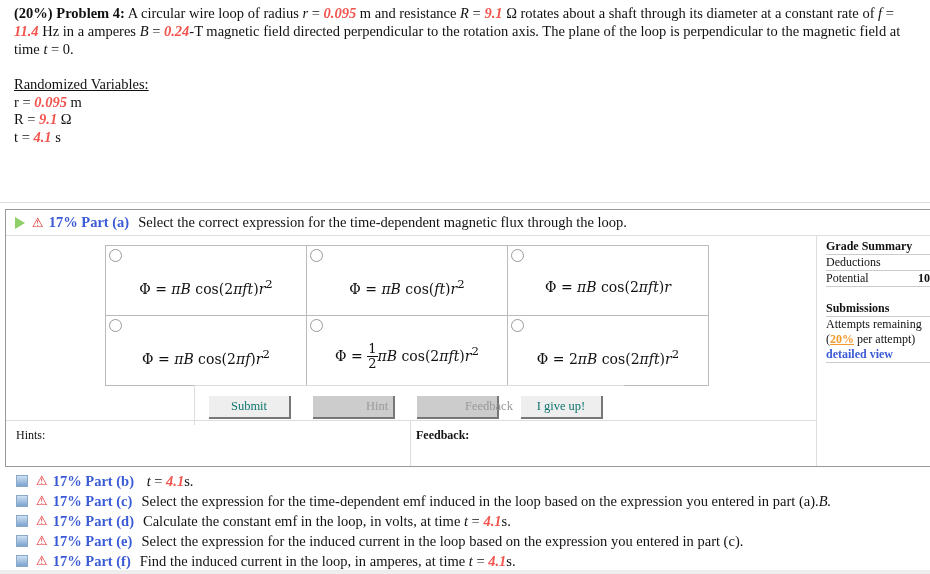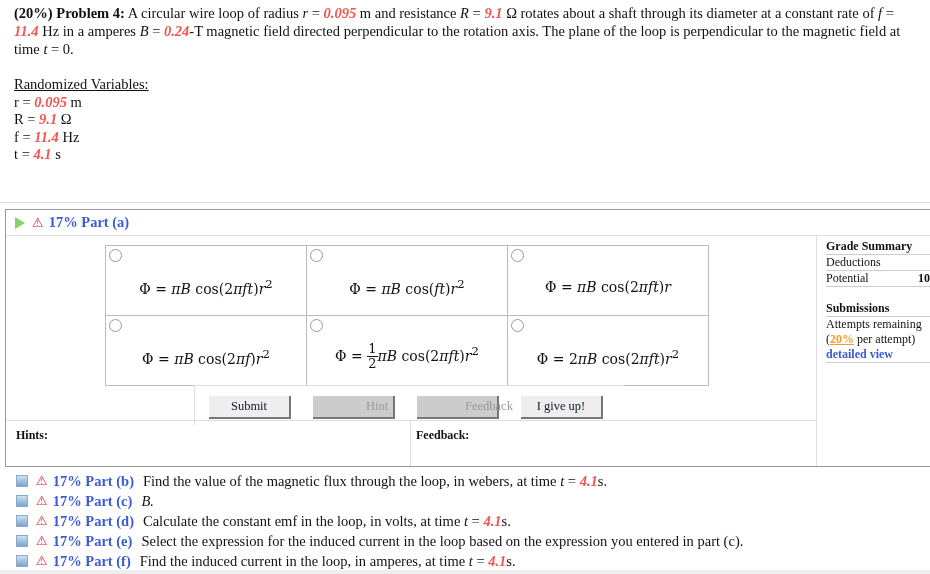--- a/index.html
+++ b/index.html
@@ -22,37 +22,37 @@
   .warn { color: #e02424; font-size: 13px; margin-right: 5px; font-family: "DejaVu Sans", sans-serif; }
   .pct { color: #3b5bd6; font-weight: bold; margin-right: 9px; }
 
   #choices { position: absolute; left: 99px; top: 35px; border-collapse: collapse; }
   #choices td { border: 1px solid #bbb; width: 201px; height: 70px; position: relative; text-align: center; font-family: "DejaVu Serif", serif; font-size: 14px; padding-top: 12px; }
   #choices td .radio { position: absolute; left: 3px; top: 3px; width: 13px; height: 13px; border: 1px solid #999; border-radius: 50%; background: #fff; }
   .frac { display: inline-flex; flex-direction: column; vertical-align: middle; font-size: 13px; line-height: 14px; text-align: center; }
   .frac .num { border-bottom: 1px solid #111; padding: 0 1px; }
 
   #buttons { position: absolute; left: 188px; top: 175px; width: 430px; height: 40px; border-top: 1px solid #ddd; border-left: 1px solid #ddd; }
-  .btn { position: absolute; top: 10px; height: 23px; width: 82px; background: #eee; border: none; border-right: 2px solid #777; border-bottom: 2px solid #777; font-family: "Liberation Serif", serif; font-size: 12.5px; color: #0f172a; }
+  .btn { position: absolute; top: 10px; height: 23px; width: 82px; background: #eee; border: none; border-right: 2px solid #777; border-bottom: 2px solid #777; font-family: "Liberation Serif", serif; font-size: 12.5px; color: #0f766e; }
   .btn.disabled { background: #ccc; color: #999; padding-left: 48px; }
 
   #grade { position: absolute; left: 820px; top: 29px; width: 110px; font-size: 12px; line-height: 15px; }
   #grade .title { font-weight: bold; border-bottom: 1px solid #ccc; }
   #grade .row { display: flex; justify-content: space-between; border-bottom: 1px solid #ccc; }
   #grade .orange { color: #f29a2e; font-weight: bold; }
   #grade .bold { font-weight: bold; }
   #grade .sub { margin-top: 14px; }
   #grade .link { color: #3b5bd6; font-weight: bold; }
   #grade .uline { text-decoration: underline; }
   #grade .lastline { border-bottom: 1px solid #ccc; }
 
   .vline { position: absolute; width: 1px; background: #ddd; }
   .hline { position: absolute; height: 1px; background: #ddd; }
 
-  #hints { position: absolute; left: 10px; top: 218px; font-size: 12px; font-weight: bold; }
+  #hints { position: absolute; left: 10px; top: 218px; font-size: 12px; font-weight: normal; }
   #feedback { position: absolute; left: 410px; top: 218px; font-size: 12px; font-weight: bold; }
 
   #otherparts { position: absolute; left: 16px; top: 471px; line-height: 20px; }
   #otherparts .row { display: flex; align-items: center; height: 20px; }
   .expand { width: 12px; height: 12px; margin-right: 8px; background: linear-gradient(#cfe0f2, #7aa3cf); border: 1px solid #8aa9c9; }
   .bottom-fade { position: absolute; left: 0; top: 570px; width: 930px; height: 4px; background: #eee; }
 </style>
 </head>
 <body>
 
@@ -72,31 +72,31 @@
   <span class="it">B</span> =
   <span class="var">0.24</span><span>-T magnetic field directed perpendicular to the rotation axis. The plane of the loop is perpendicular to the magnetic field at time</span>
   <span class="it">t</span>
   <span>= 0.</span>
 </div>
 
 <div id="randvars">
   <span class="hdr">Randomized Variables:</span>
   <div><span>r = </span><span class="var">0.095</span><span> m</span></div>
   <div><span>R = </span><span class="var">9.1</span><span> Ω</span></div>
-  <div><span>f = </span><span class="var">11.4</span><span> Hz</span></div>
   <div><span>t = </span><span class="var">4.1</span><span> s</span></div>
 </div>
 
 <div class="sep-top"></div>
 
 <div id="parta">
   <div class="head">
     <span class="play"></span>
     <span class="warn">⚠</span>
     <span class="pct">17% Part (a)</span>
+    <span>Select the correct expression for the time-dependent magnetic flux through the loop.</span>
   </div>
 
   <table id="choices">
     <tbody>
         <tr>
       <td><span class="radio"></span>Φ = <i>π</i><i>B</i> cos(2<i>π</i><i>ft</i>)<i>r</i><sup>2</sup></td>
       <td><span class="radio"></span>Φ = <i>π</i><i>B</i> cos(<i>ft</i>)<i>r</i><sup>2</sup></td>
       <td><span class="radio"></span>Φ = <i>π</i><i>B</i> cos(2<i>π</i><i>ft</i>)<i>r</i></td>
     </tr>
     <tr>
@@ -138,26 +138,27 @@
     <div>(<span class="orange uline">20%</span><span> per attempt)</span></div>
     <div class="link lastline">detailed view</div>
   </div>
 </div>
 
 <div id="otherparts">
   <div class="row">
     <span class="expand"></span>
     <span class="warn">⚠</span>
     <span class="pct">17% Part (b)</span>
-    <span>Find the value of the magnetic flux through the loop, in webers, at time</span>&nbsp;<i>t</i>&nbsp;=&nbsp;<span class="var">4.1</span><span> s.</span>
+    &nbsp;<i>t</i>&nbsp;=&nbsp;<span class="var">4.1</span><span> s.</span>
   </div>
   <div class="row">
     <span class="expand"></span>
     <span class="warn">⚠</span>
     <span class="pct">17% Part (c)</span>
+    <span>Select the expression for the time-dependent emf induced in the loop based on the expression you entered in part (a).</span>
       <i>B.</i>
   </div>
   <div class="row">
     <span class="expand"></span>
     <span class="warn">⚠</span>
     <span class="pct">17% Part (d)</span>
     <span>Calculate the constant emf in the loop, in volts, at time</span>&nbsp;<i>t</i>&nbsp;=&nbsp;<span class="var">4.1</span><span> s.</span>
   </div>
   <div class="row">
     <span class="expand"></span>

